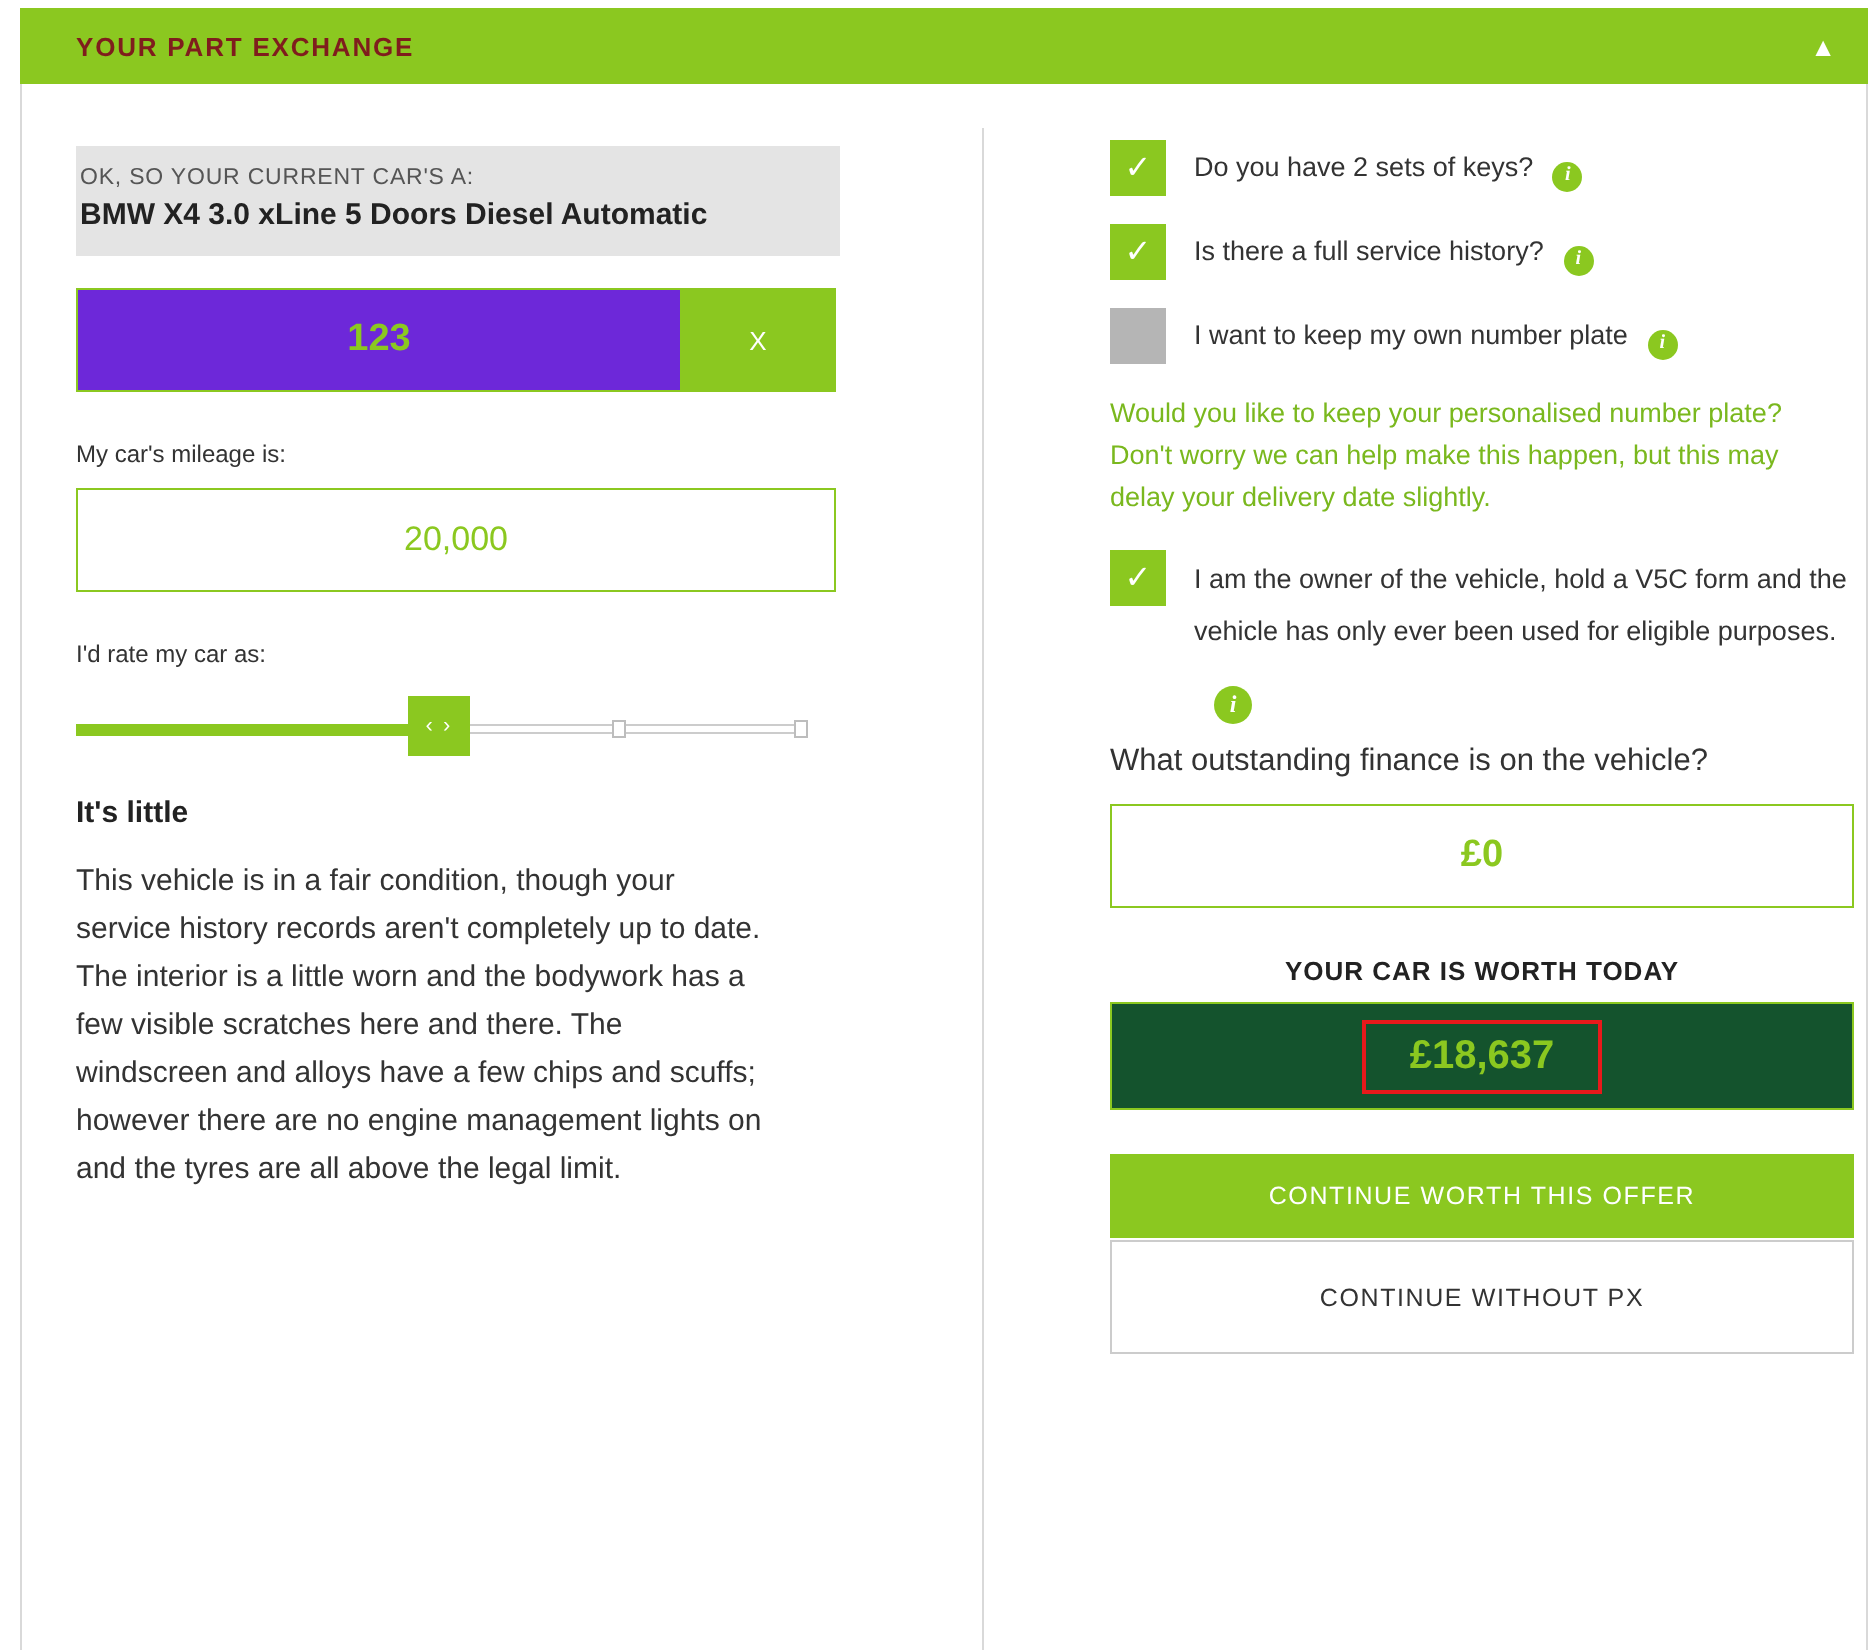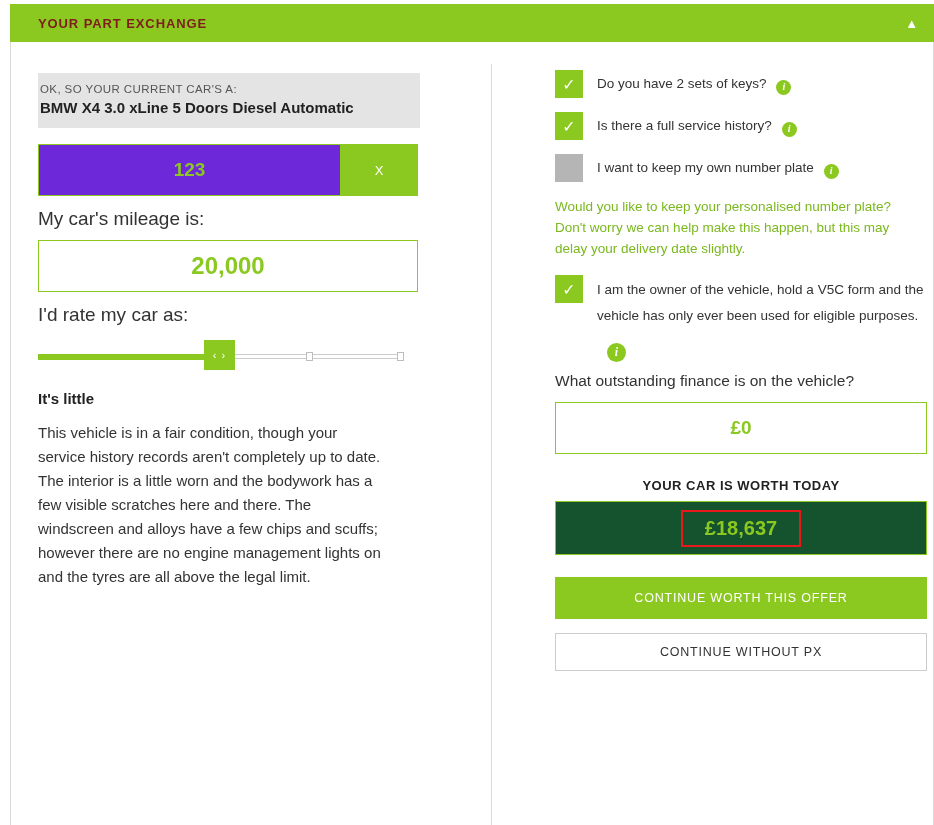--- a/index.html
+++ b/index.html
@@ -111,34 +111,34 @@
     background: #8bc820;
     color: #ffffff;
     display: flex;
     align-items: center;
     justify-content: center;
     font-size: 13px;
     cursor: pointer;
   }
 
   .field-label {
-    margin-top: 12px;
-    font-size: 19px;
+    margin-top: 24px;
+    font-size: 12px;
     color: #333333;
   }
   .mileage-box {
     margin-top: 10px;
     width: 380px;
     height: 52px;
     border: 1px solid #8bc820;
     display: flex;
     align-items: center;
     justify-content: center;
-    font-size: 24px;
-    font-weight: bold;
+    font-size: 17px;
+    font-weight: normal;
     color: #8bc820;
     background: #ffffff;
   }
 
   
   .slider-wrap {
     margin-top: 14px;
     position: relative;
     width: 366px;
     height: 34px;
@@ -304,23 +304,23 @@
     font-size: 12.5px;
     letter-spacing: 0.8px;
     display: flex;
     align-items: center;
     justify-content: center;
     cursor: pointer;
     border: none;
     font-family: "Liberation Sans", sans-serif;
   }
   .btn-secondary {
-    margin-top: 14px;
+    margin-top: 1px;
     width: 372px;
-    height: 38px;
+    height: 57px;
     background: #ffffff;
     color: #333333;
     border: 1px solid #cccccc;
     font-size: 12.5px;
     letter-spacing: 0.8px;
     display: flex;
     align-items: center;
     justify-content: center;
     cursor: pointer;
     font-family: "Liberation Sans", sans-serif;

